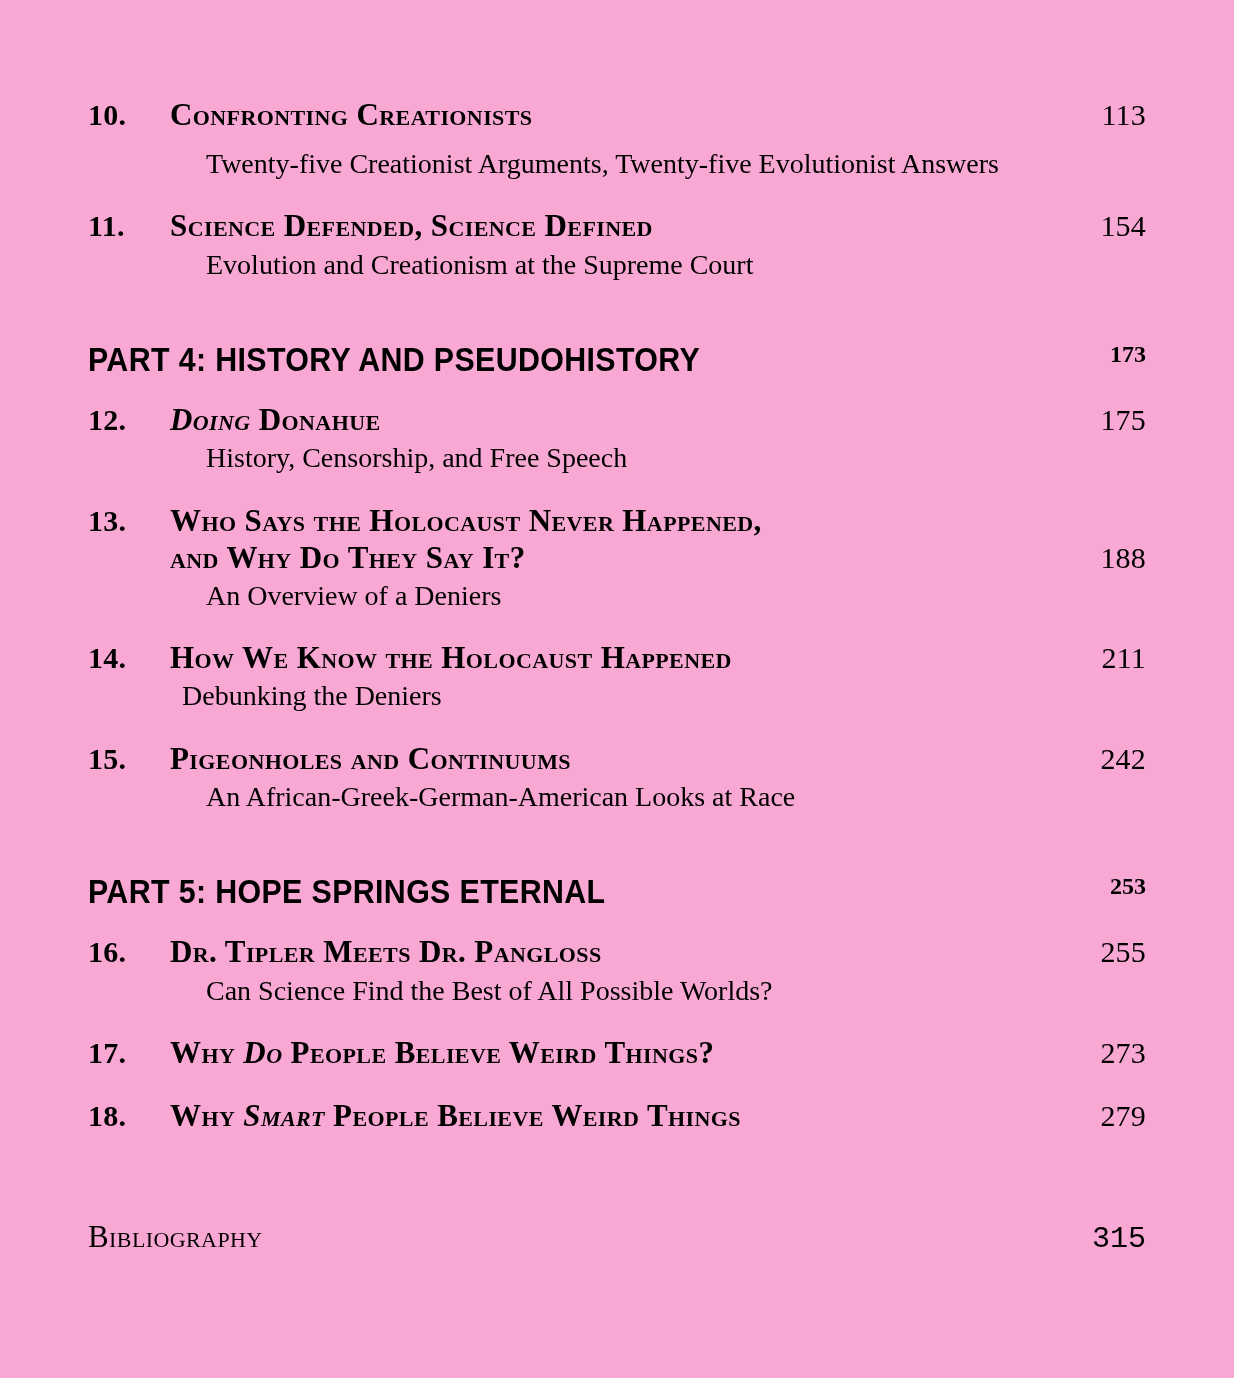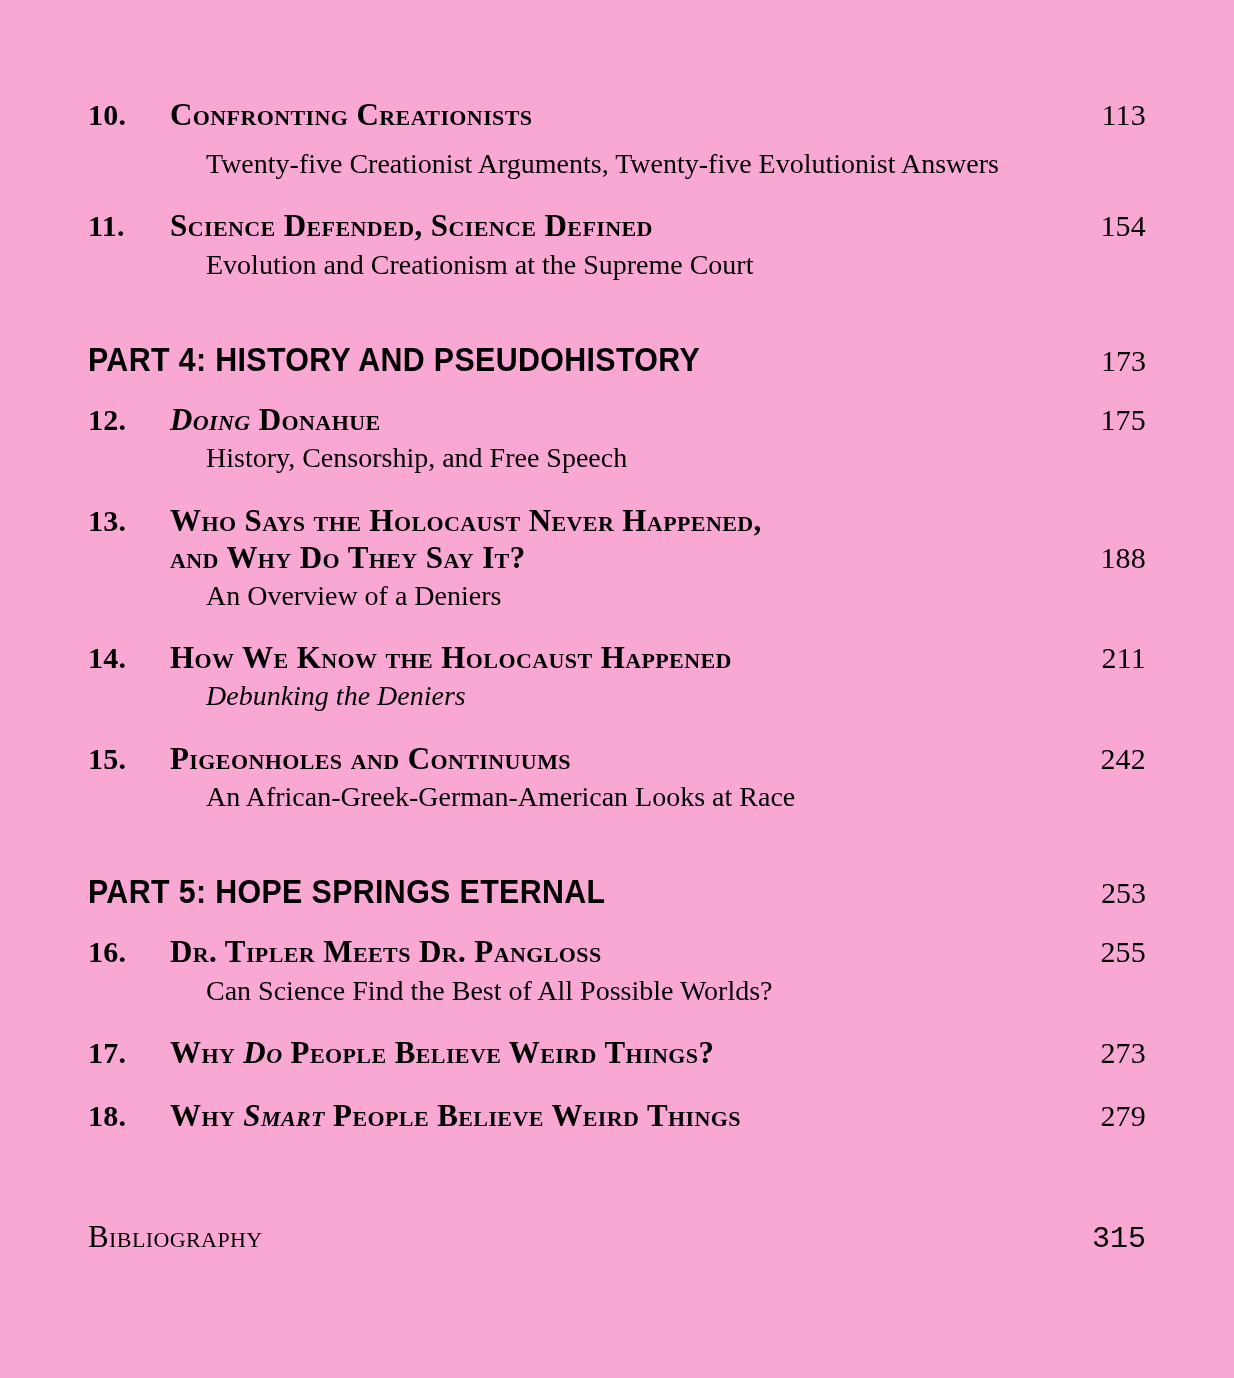--- a/index.html
+++ b/index.html
@@ -85,40 +85,41 @@
     font-size: 28px;
     line-height: 1.22;
     margin-left: 36px;
     margin-top: 3px;
     white-space: nowrap;
   }
 
   
   .part {
     display: flex;
-    align-items: flex-end;
+    align-items: flex-start;
     width: 100%;
   }
   .part-label {
     flex: 1 1 auto;
     font-family: "Liberation Sans", sans-serif;
     font-weight: bold;
     font-size: 33px;
     line-height: 1.2;
     letter-spacing: 0.4px;
     transform: scaleX(0.92);
     transform-origin: left center;
     white-space: nowrap;
   }
   .part-page {
     flex: 0 0 86px;
     text-align: right;
     font-family: "Liberation Serif", serif;
-    font-size: 30px;
-    line-height: 1.2;
+    font-size: 24px;
+    line-height: 1.2;
+    font-weight: bold;
   }
 
   
   .back {
     display: flex;
     align-items: baseline;
     width: 100%;
   }
   .back-label {
     flex: 1 1 auto;
@@ -205,21 +206,21 @@
       </div>
       <div class="gap-entry"></div>
       <div class="entry">
         <div class="entry-line">
           <div class="num">14.</div>
           <div class="title-col">
             <div class="title"><span>How We Know the Holocaust Happened</span></div>
           </div>
           <div class="pageno">211</div>
         </div>
-        <div class="subtitle" style="margin-left: 118px; font-style: italic;">Debunking the Deniers</div>
+        <div class="subtitle" style="margin-left: 94px;">Debunking the Deniers</div>
       </div>
       <div class="gap-entry"></div>
       <div class="entry">
         <div class="entry-line">
           <div class="num">15.</div>
           <div class="title-col">
             <div class="title"><span>Pigeonholes and Continuums</span></div>
           </div>
           <div class="pageno">242</div>
         </div>

